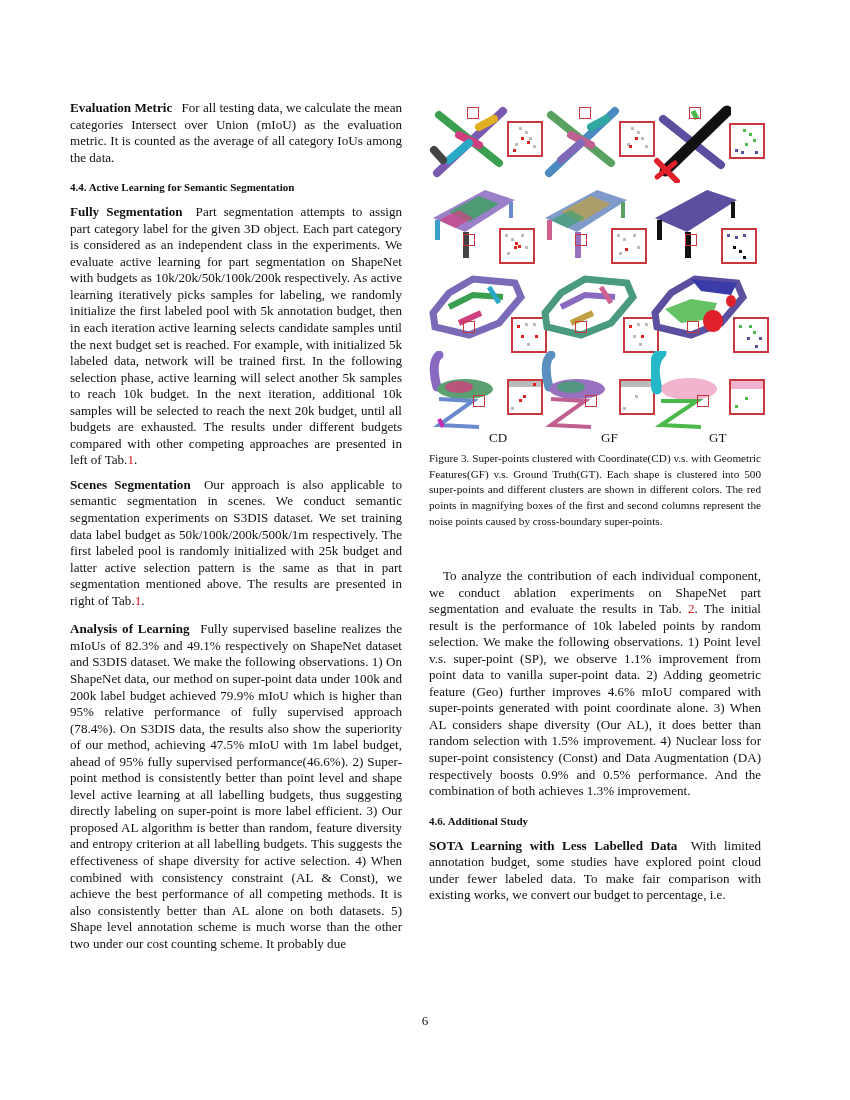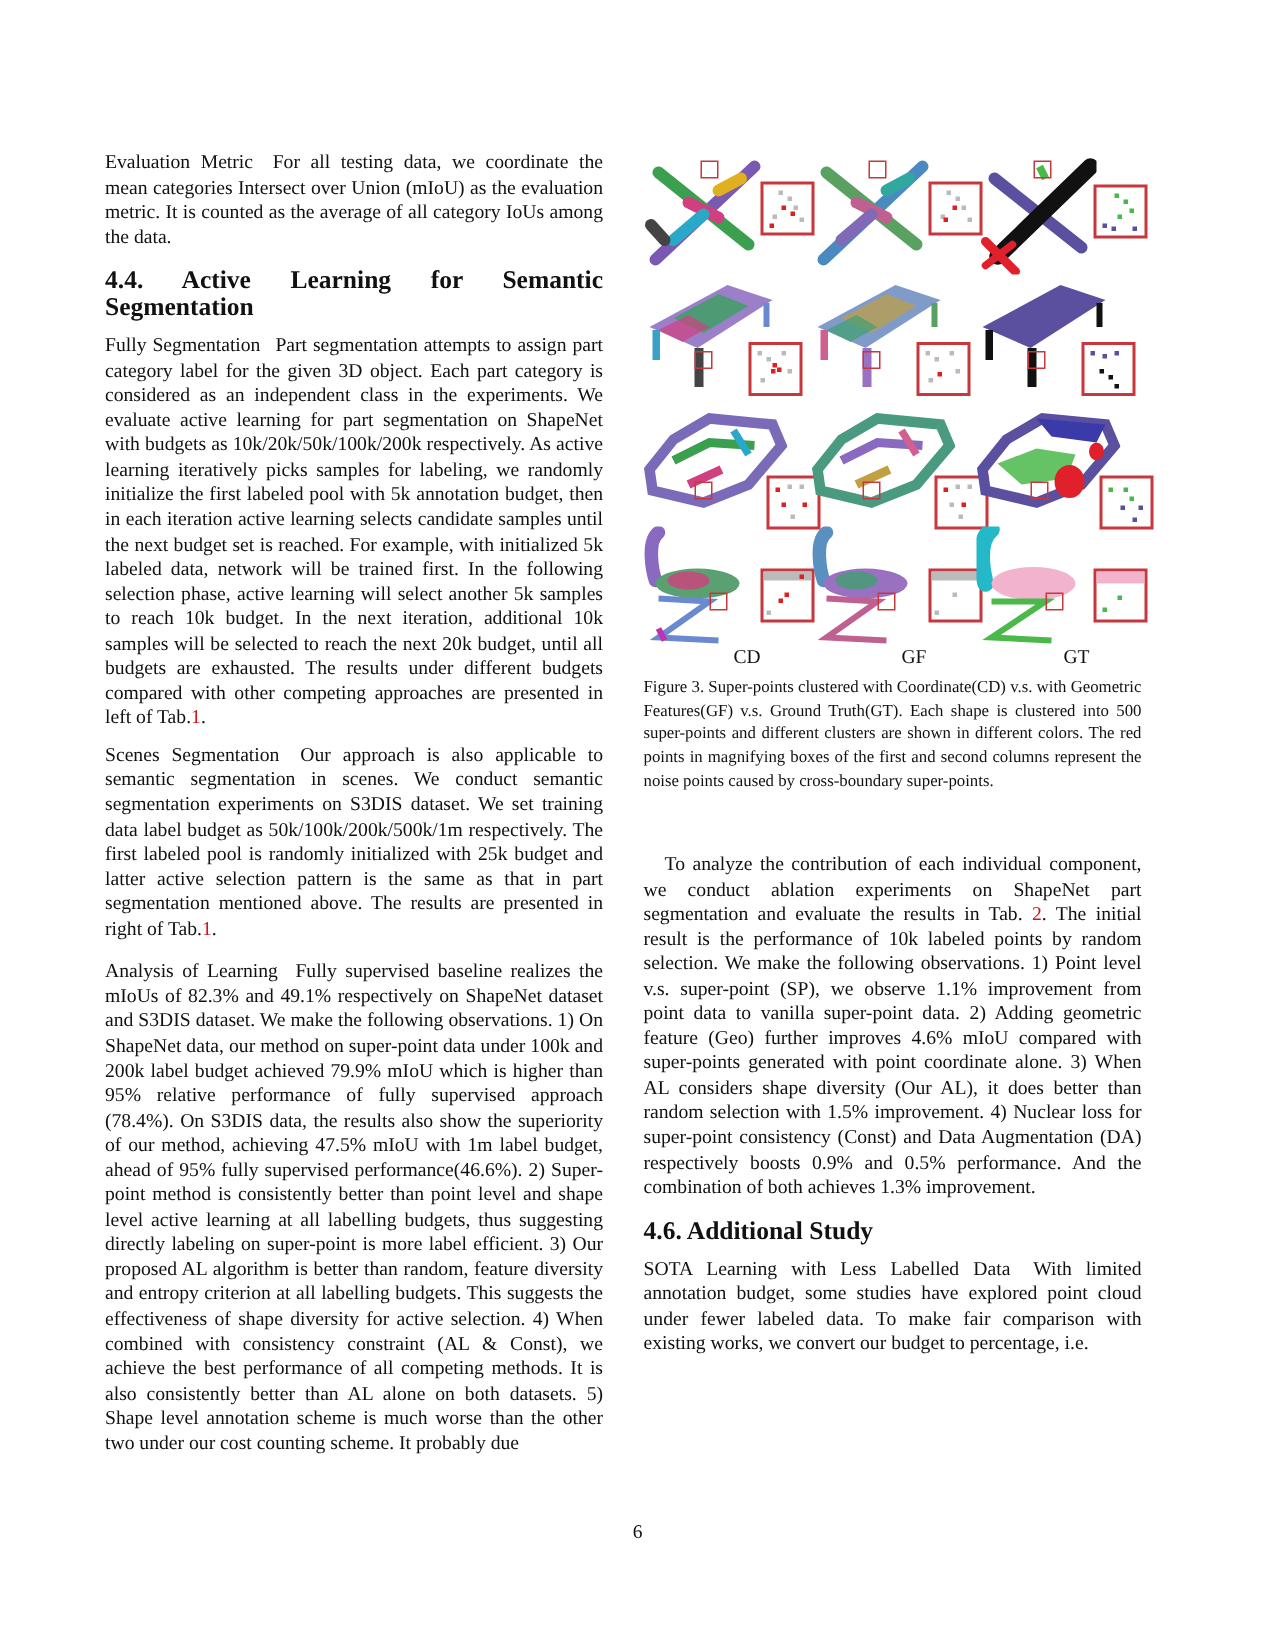--- a/index.html
+++ b/index.html
@@ -3,43 +3,43 @@
 <meta charset="utf-8">
 <style>
   html, body { margin:0; padding:0; background:#ffffff; }
   body { width:850px; height:1100px; position:relative; overflow:hidden;
          font-family:"Liberation Serif", "DejaVu Serif", serif; color:#111; }
   .col { position:absolute; top:100px; width:332px; font-size:13.1px; line-height:16.55px; text-align:justify; }
   .col.left { left:70px; }
   .col.right { left:429px; }
   p { margin:0; }
   .para { margin-bottom:8px; }
-  .runin { font-weight:normal; margin-right:6px; }
+  .runin { font-weight:bold; margin-right:6px; }
   .indent { text-indent:14px; }
-  h2 { font-size:17px; font-weight:bold; margin:12px 0 8px 0; line-height:18px; }
+  h2 { font-size:11px; font-weight:bold; margin:12px 0 8px 0; line-height:18px; }
   .ref { color:#d0141c; }
   .figure { position:absolute; left:429px; top:103px; width:332px; height:340px; }
   .fig-row { position:absolute; left:0; width:332px; height:80px; }
   .shape { position:absolute; }
   .mag { position:absolute; width:32px; height:32px; border:2px solid #c8373d; background:#fff; overflow:hidden; }
   .mag i { position:absolute; width:3px; height:3px; background:#bbb; }
   .mag i.r { background:#e02020; }
   .smallbox { position:absolute; width:10px; height:10px; border:1px solid #c8373d; }
   .fig-labels { position:absolute; top:327px; left:0; width:332px; font-size:13px; }
   .fig-labels span { position:absolute;text-align:right; }
   .caption { position:absolute; left:429px; top:451px; width:332px; font-size:11.2px; line-height:15.7px; text-align:justify; }
   .page-num { position:absolute; top:1013px; left:0; width:850px; text-align:center; font-size:13px; }
 </style>
 </head>
 <body>
 
 <div class="col left">
   <p class="para">
     <span class="runin">Evaluation Metric</span>
-    <span>For all testing data, we coordinate the mean categories Intersect over Union (mIoU) as the evaluation metric. It is counted as the average of all category IoUs among the data.</span>
+    <span>For all testing data, we calculate the mean categories Intersect over Union (mIoU) as the evaluation metric. It is counted as the average of all category IoUs among the data.</span>
   </p>
   <h2>4.4. Active Learning for Semantic Segmentation</h2>
   <p class="para">
     <span class="runin">Fully Segmentation</span>
     <span>Part segmentation attempts to assign part category label for the given 3D object. Each part category is considered as an independent class in the experiments. We evaluate active learning for part segmentation on ShapeNet with budgets as 10k/20k/50k/100k/200k respectively. As active learning iteratively picks samples for labeling, we randomly initialize the first labeled pool with 5k annotation budget, then in each iteration active learning selects candidate samples until the next budget set is reached. For example, with initialized 5k labeled data, network will be trained first. In the following selection phase, active learning will select another 5k samples to reach 10k budget. In the next iteration, additional 10k samples will be selected to reach the next 20k budget, until all budgets are exhausted. The results under different budgets compared with other competing approaches are presented in left of Tab.</span><span class="ref">1</span><span>.</span>
   </p>
   <p class="para" style="margin-top:4px">
     <span class="runin">Scenes Segmentation</span>
     <span>Our approach is also applicable to semantic segmentation in scenes. We conduct semantic segmentation experiments on S3DIS dataset. We set training data label budget as 50k/100k/200k/500k/1m respectively. The first labeled pool is randomly initialized with 25k budget and latter active selection pattern is the same as that in part segmentation mentioned above. The results are presented in right of Tab.</span><span class="ref">1</span><span>.</span>
   </p>

